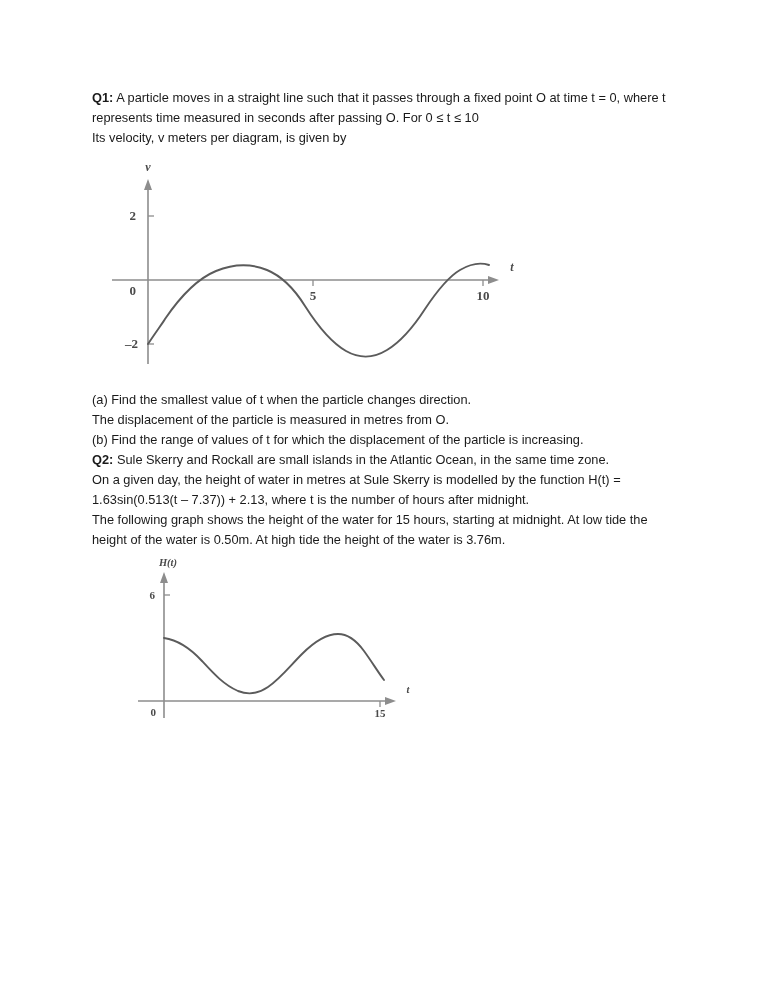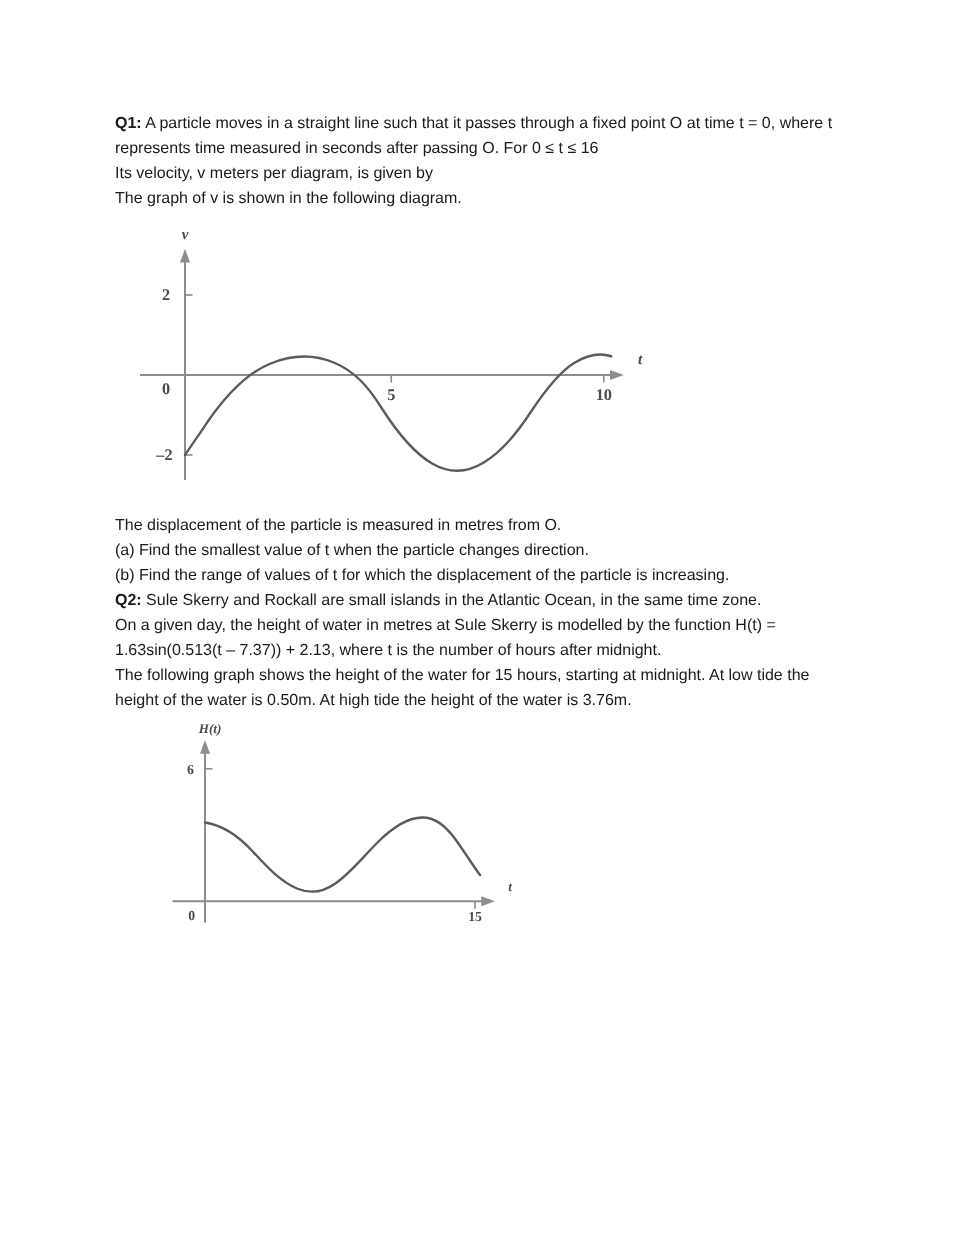--- a/index.html
+++ b/index.html
@@ -86,26 +86,25 @@
     font-weight: bold;
     fill: #4a4a4a;
   }
 </style>
 </head>
 <body>
 
 <div class="page">
   <div class="content">
 
-    <p class="para spaced"><span class="bold">Q1:</span><span> A particle moves in a straight line such that it passes through a fixed point O at time t = 0, where t represents time measured in seconds after passing O. For 0 ≤ t ≤ 16</span></p>
+    <p class="para spaced"><span class="bold">Q1:</span><span> A particle moves in a straight line such that it passes through a fixed point O at time t = 0, where t represents time measured in seconds after passing O. For 0 ≤ t ≤ 10</span></p>
 
     <p class="para spaced">Its velocity, v meters per diagram, is given by</p>
 
 
-    <p class="para">The graph of v is shown in the following diagram.</p>
 
     <div class="fig-wrap fig1">
       <svg width="440" height="225" viewBox="0 0 440 225">
 
         <line class="axis-line" x1="56" y1="30" x2="56" y2="206"></line>
         <polygon class="arrowhead" points="56,21 52,32 60,32"></polygon>
 
         <line class="axis-line" x1="20" y1="122" x2="398" y2="122"></line>
         <polygon class="arrowhead" points="407,122 396,118 396,126"></polygon>
 
@@ -127,23 +126,23 @@
              C 141,106 158,105 175,112
              C 192,119 203,132 213,148
              C 227,170 240,185 254,193
              C 268,201 282,200 295,192
              C 310,183 322,168 333,151
              C 345,133 356,119 368,112
              C 378,106 388,104 397,107"></path>
       </svg>
     </div>
 
+    <p class="para spaced">(a) Find the smallest value of t when the particle changes direction.</p>
+
     <p class="para spaced">The displacement of the particle is measured in metres from O.</p>
-
-    <p class="para spaced">(a) Find the smallest value of t when the particle changes direction.</p>
 
     <p class="para spaced">(b) Find the range of values of t for which the displacement of the particle is increasing.</p>
 
 
     <p class="para tight"><span class="bold">Q2:</span><span> Sule Skerry and Rockall are small islands in the Atlantic Ocean, in the same time zone.</span></p>
 
     <p class="para tight">On a given day, the height of water in metres at Sule Skerry is modelled by the function H(t) = 1.63sin(0.513(t – 7.37)) + 2.13, where t is the number of hours after midnight.</p>
 
     <p class="para tight">The following graph shows the height of the water for 15 hours, starting at midnight. At low tide the height of the water is 0.50m. At high tide the height of the water is 3.76m.</p>
 

